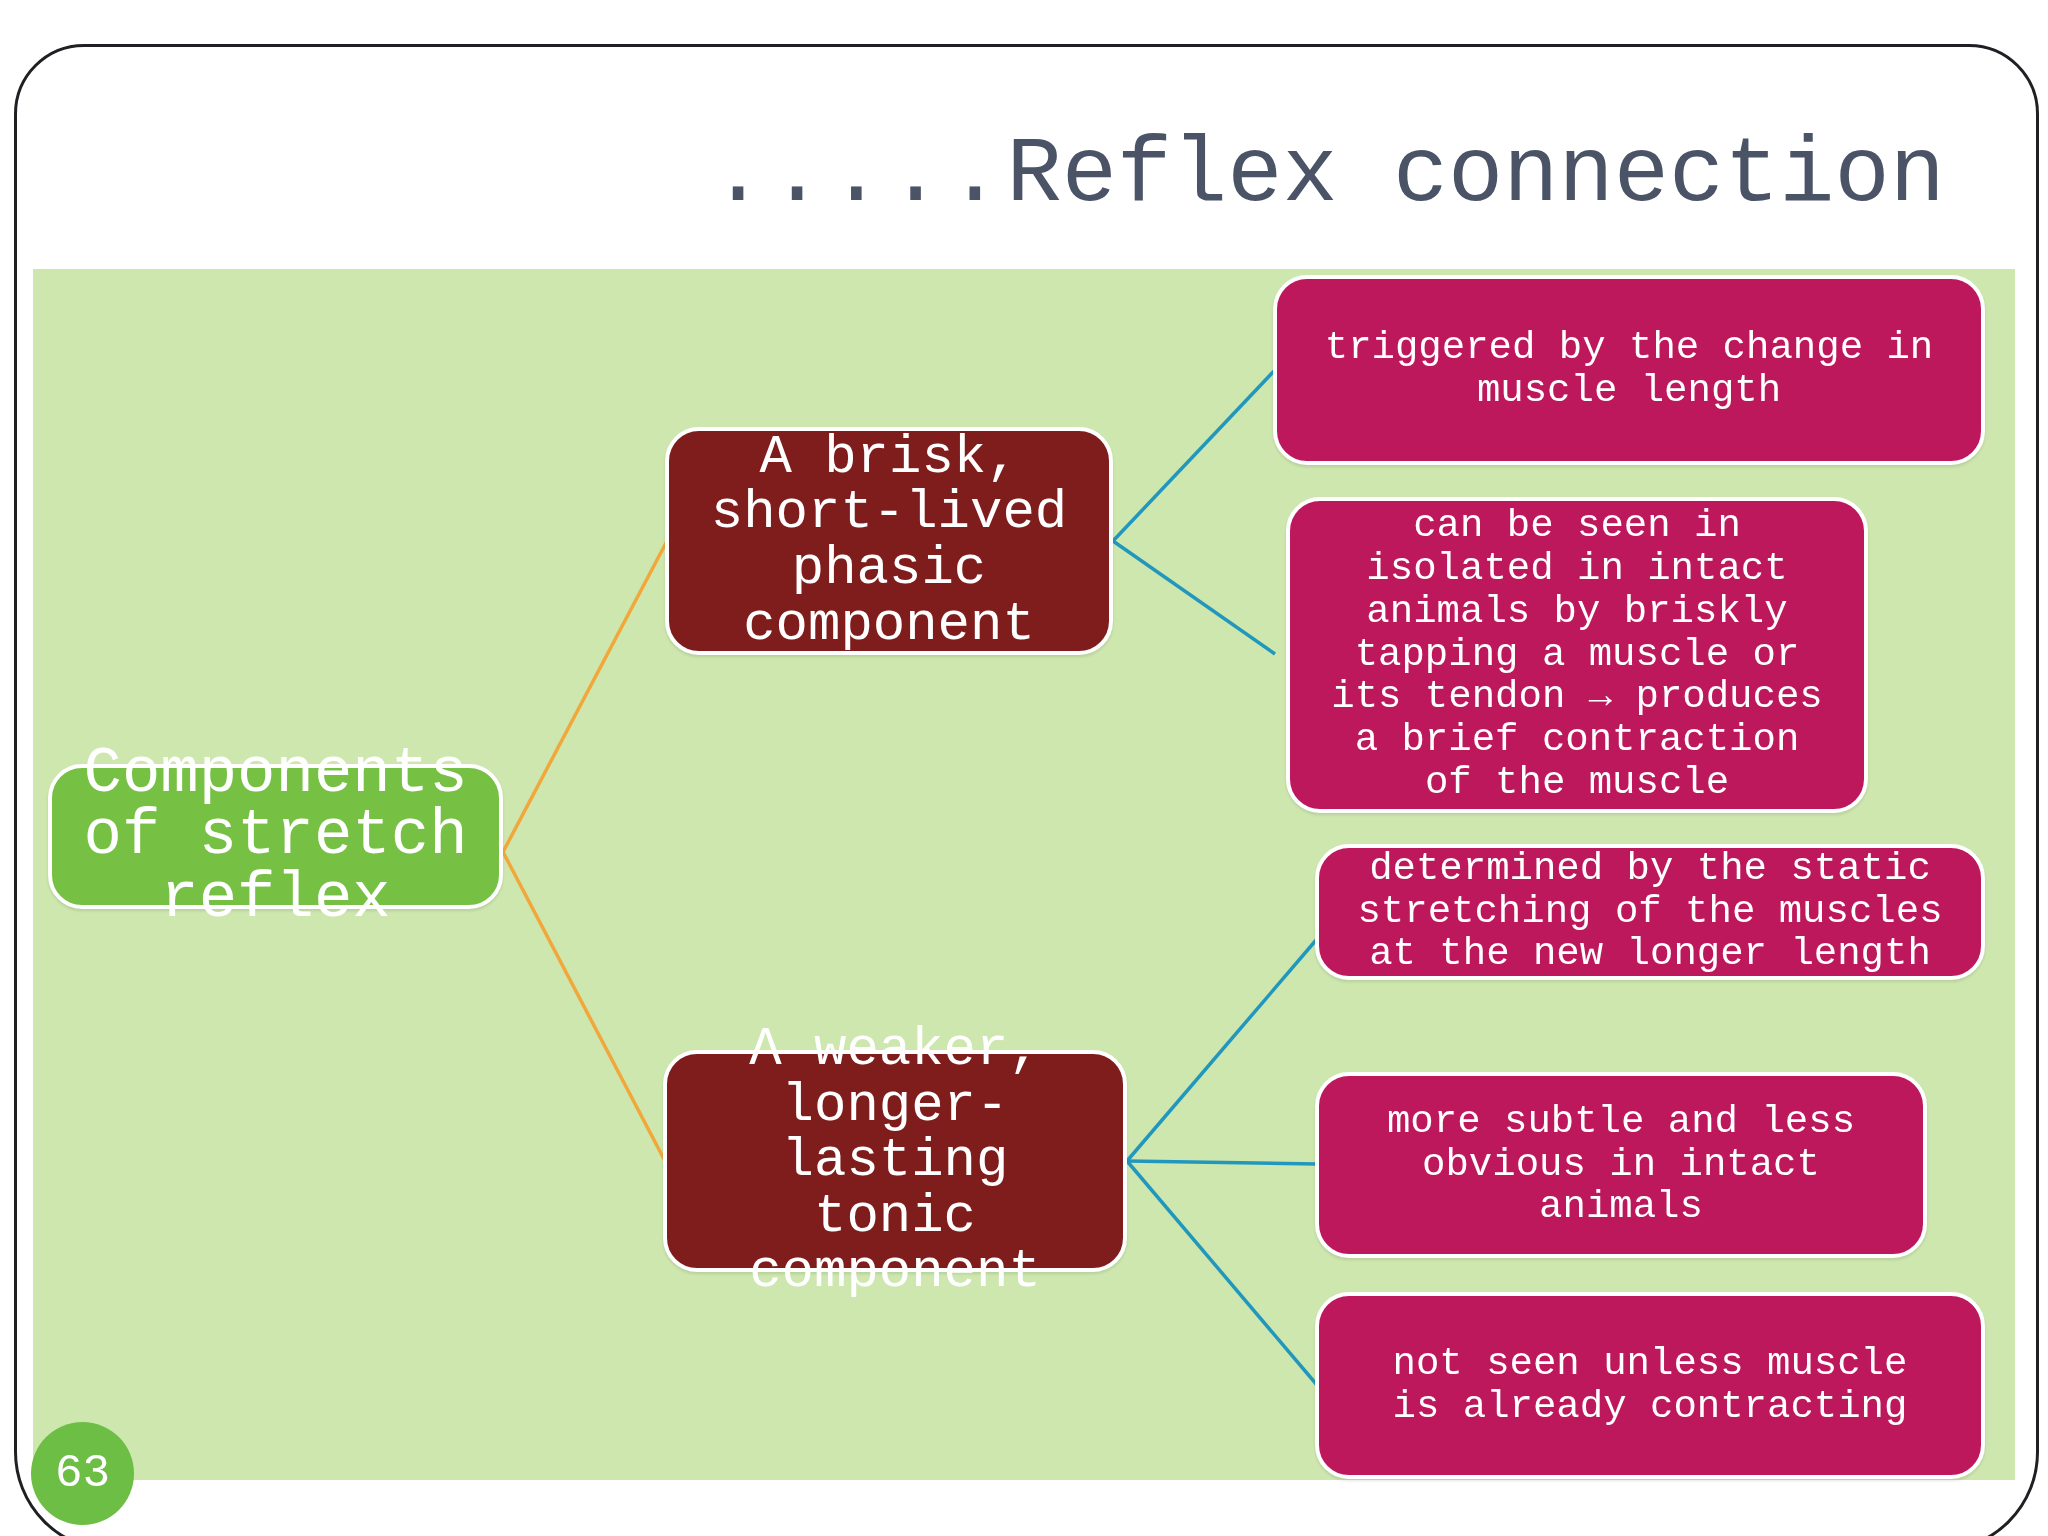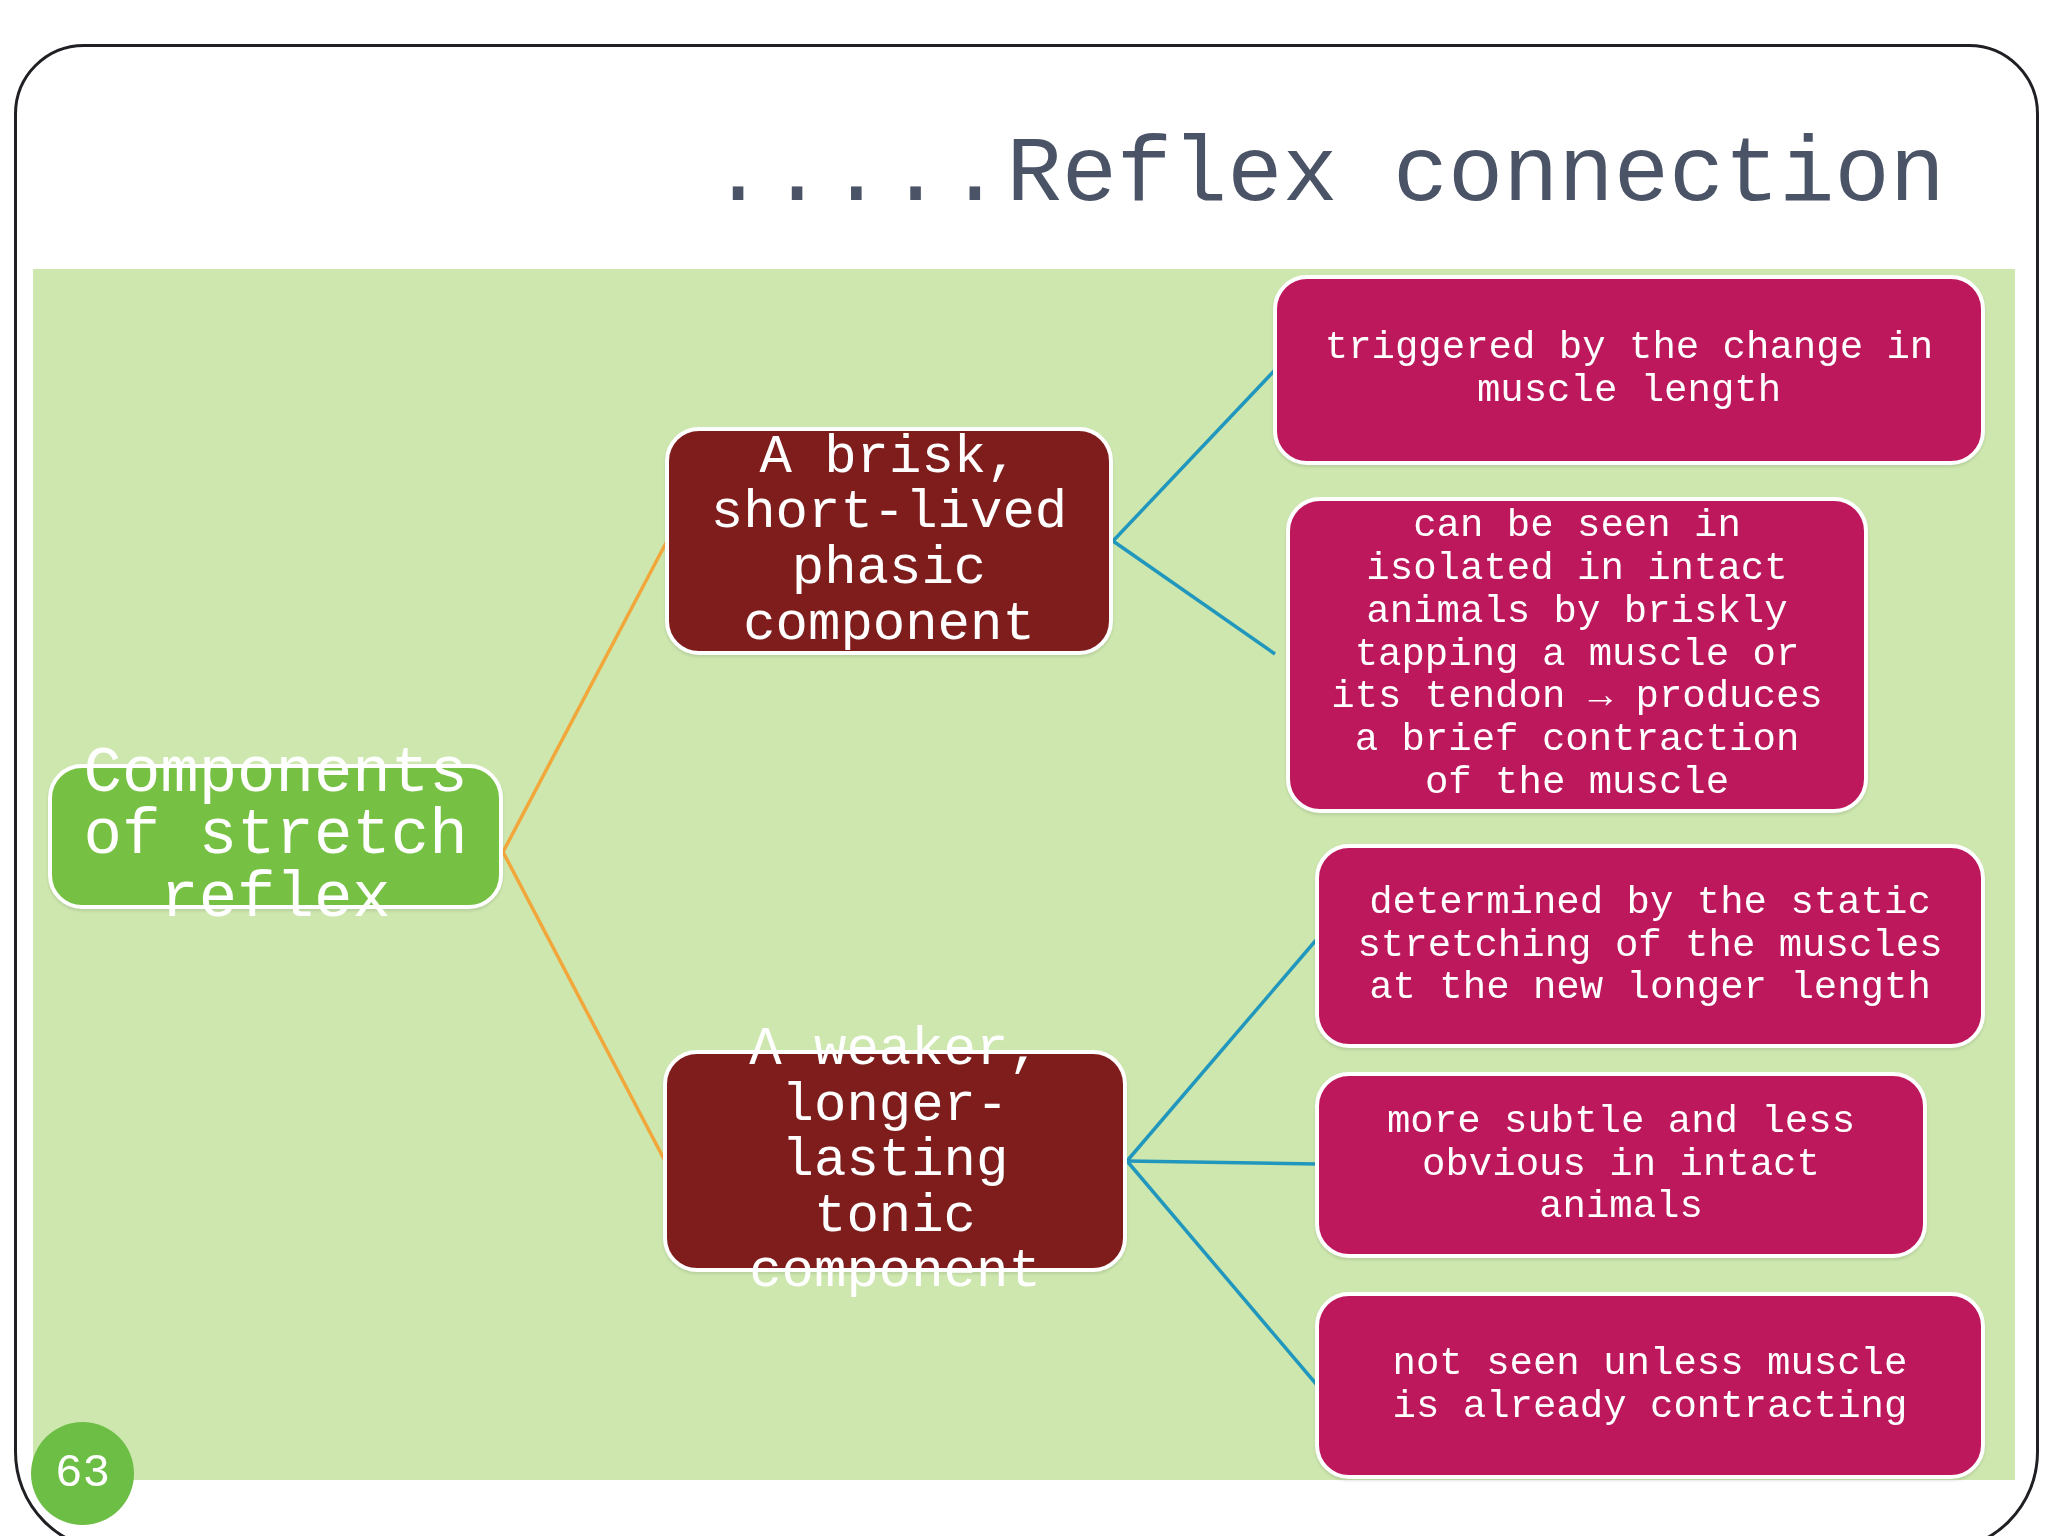--- a/index.html
+++ b/index.html
@@ -37,21 +37,21 @@
   .node-root {
     left:48px; top:732px; width:455px; height:145px;
     background:#76c043; font-size:64px; line-height:0.97; padding:0 35px;
   }
   .node-orange { background:#7f1d1d; font-size:54px; line-height:1.03; }
   .node-orange-1 { left:665px; top:395px; width:448px; height:228px; padding:0 30px; }
   .node-orange-2 { left:663px; top:1018px; width:464px; height:222px; padding:0 26px; }
   .node-blue { background:#be185d; font-size:39px; line-height:1.1; }
   .node-blue-1 { left:1273px; top:243px;  width:712px; height:190px; padding:0 30px; }
   .node-blue-2 { left:1286px; top:465px;  width:582px; height:316px; padding:0 32px; }
-  .node-blue-3 { left:1315px; top:812px;  width:670px; height:204px; padding:0 21px; }
+  .node-blue-3 { left:1315px; top:812px;  width:670px; height:136px; padding:0 21px; }
   .node-blue-4 { left:1315px; top:1040px; width:612px; height:186px; padding:0 40px; }
   .node-blue-5 { left:1315px; top:1260px; width:670px; height:187px; padding:0 62px; }
   .page-number-badge {
     position:absolute; left:31px; top:1390px; width:103px; height:103px;
     border-radius:50%;
     background:#6cbe45;
     display:flex; align-items:center; justify-content:center;
     color:#ffffff; font-size:46px;
   }
 </style>

